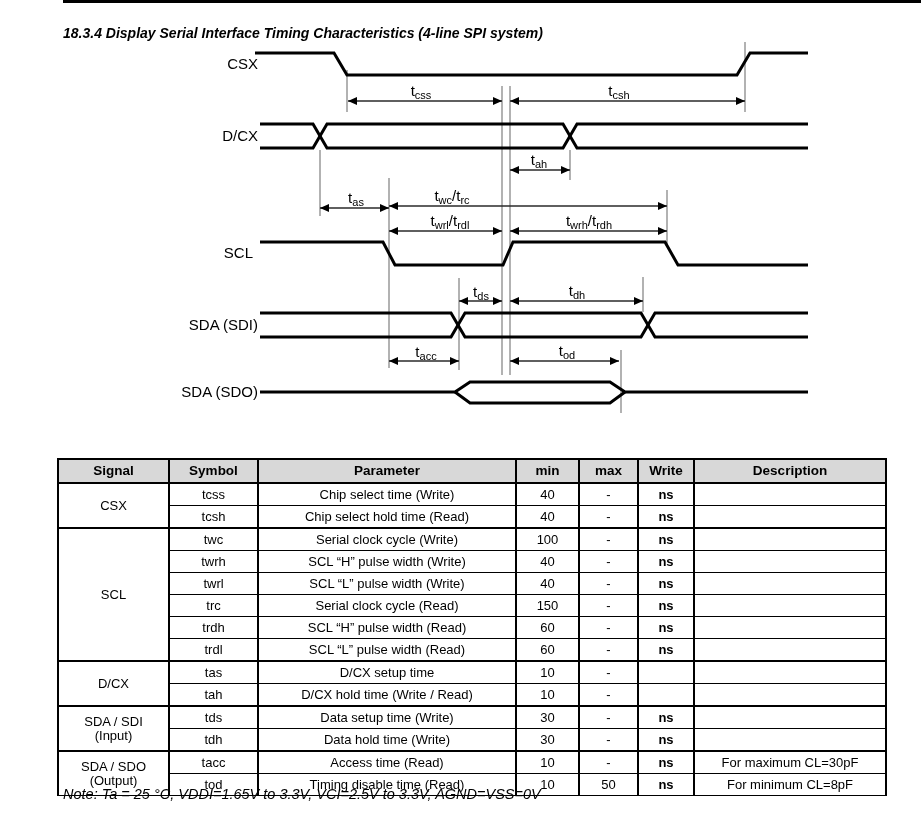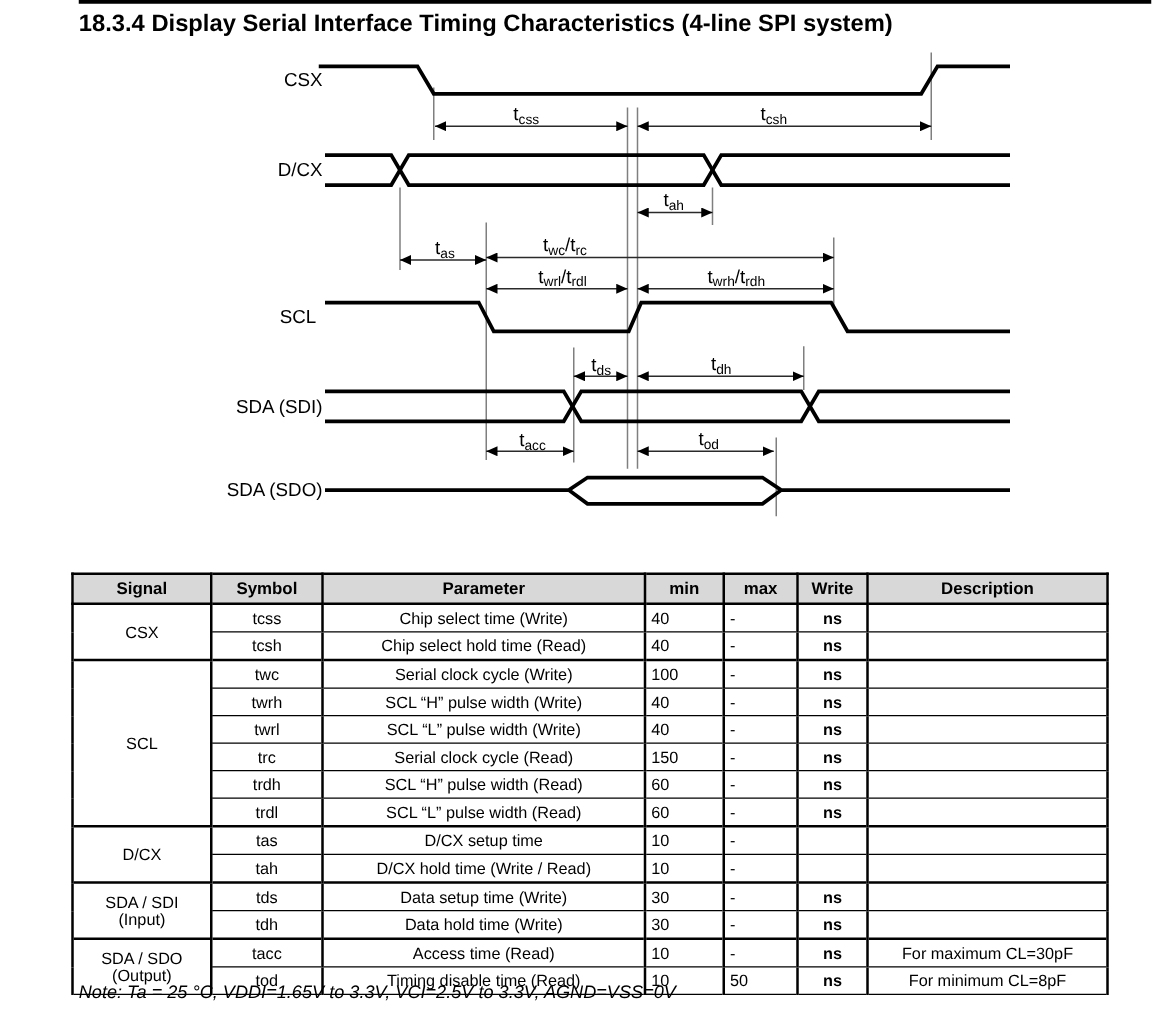--- a/index.html
+++ b/index.html
@@ -1,35 +1,35 @@
 <!DOCTYPE html>
 <html><head>
 <meta charset="utf-8">
 <style>
   html,body{margin:0;padding:0;background:#fff;}
   #page{position:relative;width:922px;height:821px;background:#fff;
         font-family:"Liberation Sans",sans-serif;color:#000;overflow:hidden;}
   #top-rule{position:absolute;left:63px;top:0;width:858px;height:3px;background:#000;}
-  #title{position:absolute;left:63px;top:9px;font-size:19px;font-weight:bold;white-space:nowrap;}
+  #title{position:absolute;left:63px;top:25px;font-size:14px;font-weight:bold;white-space:nowrap;font-style:italic;}
   #diagram{position:absolute;left:0;top:0;}
   svg text{font-family:"Liberation Sans",sans-serif;}
   .siglabel{font-size:15px;fill:#000;}
   .dim{font-size:15px;fill:#000;}
   .dim .sub{font-size:11px;}
   
   #timing-table{position:absolute;left:57px;top:458px;border-collapse:collapse;
         width:828px;table-layout:fixed;font-size:13px;}
   #timing-table th,#timing-table td{border:1.5px solid #000;border-left-width:2px;border-right-width:2px;
         padding:0 4px;height:21px;line-height:14px;overflow:hidden;}
   #timing-table th{border-width:2px;background:#d8d8d8;font-weight:bold;text-align:center;height:22px;font-size:13.5px;}
   #timing-table tr.gstart td{border-top-width:2px;}
   td.sig{text-align:center;white-space:pre-line;border-top-width:2px;}
   td.sym{text-align:center;}
   td.par{text-align:center;padding-left:7px;}
-  td.num{margin-left:31px;}
+  td.num{text-align:center;margin-left:31px;}
   td.unit{text-align:center;font-weight:bold;}
   td.desc{text-align:center;padding-left:7px;}
   #note{position:absolute;left:63px;top:786px;font-size:14.5px;font-style:italic;white-space:nowrap;}
 </style>
 </head>
 <body>
 
 <div id="page">
   <div id="top-rule"></div>
   <div id="title">18.3.4 Display Serial Interface Timing Characteristics (4-line SPI system)</div>

